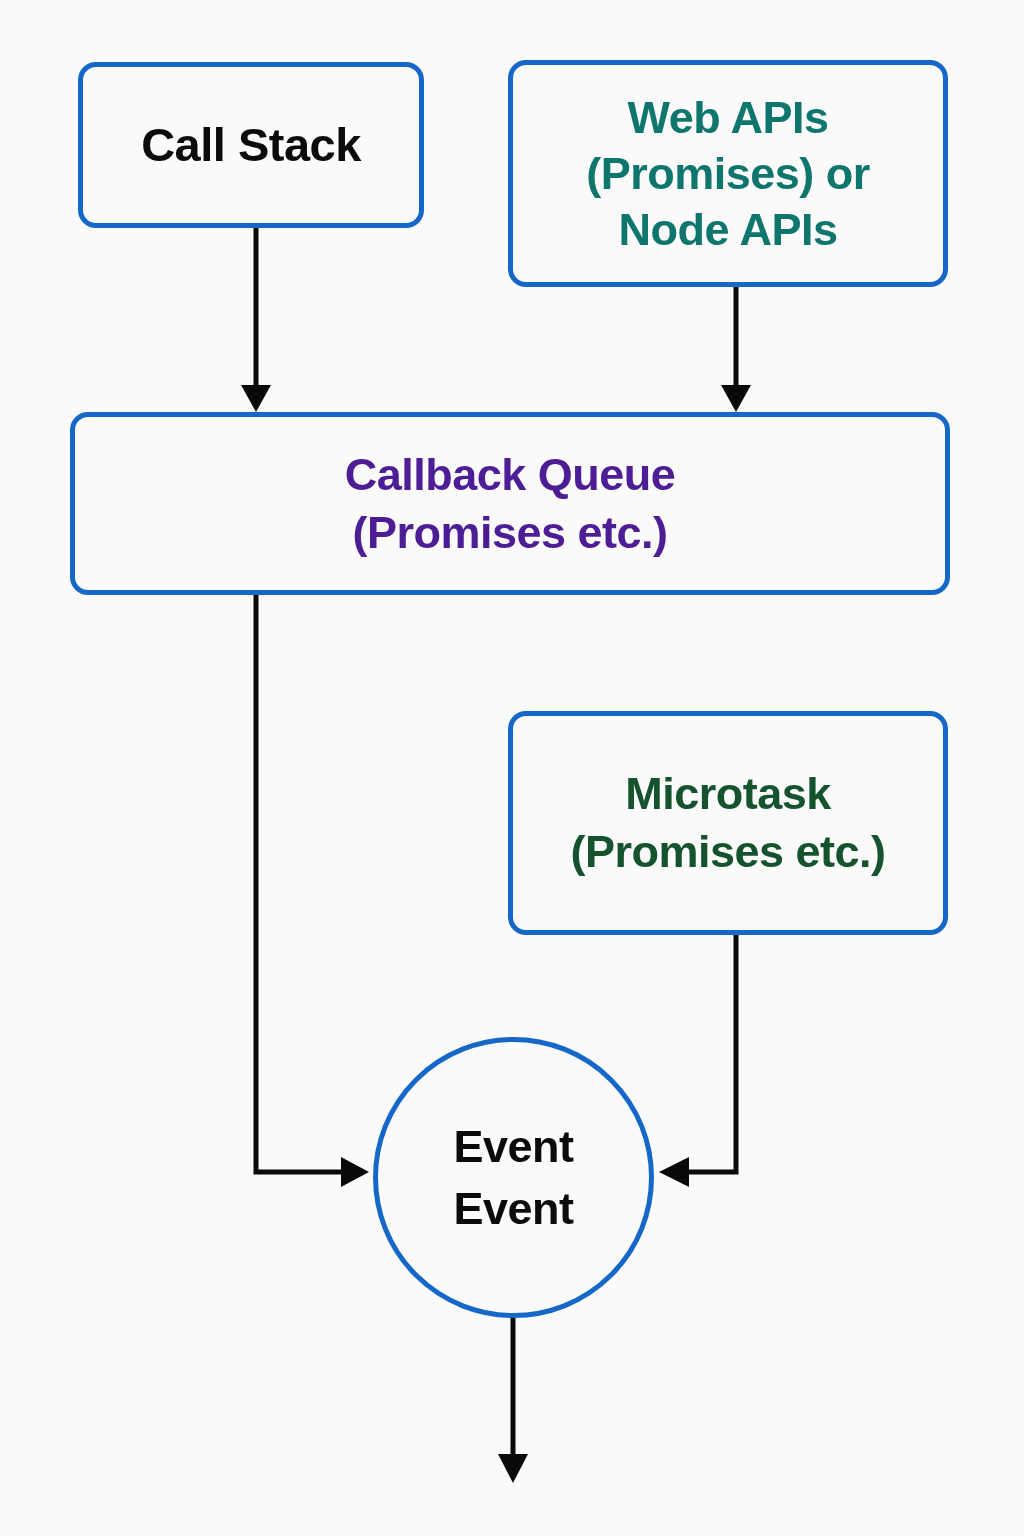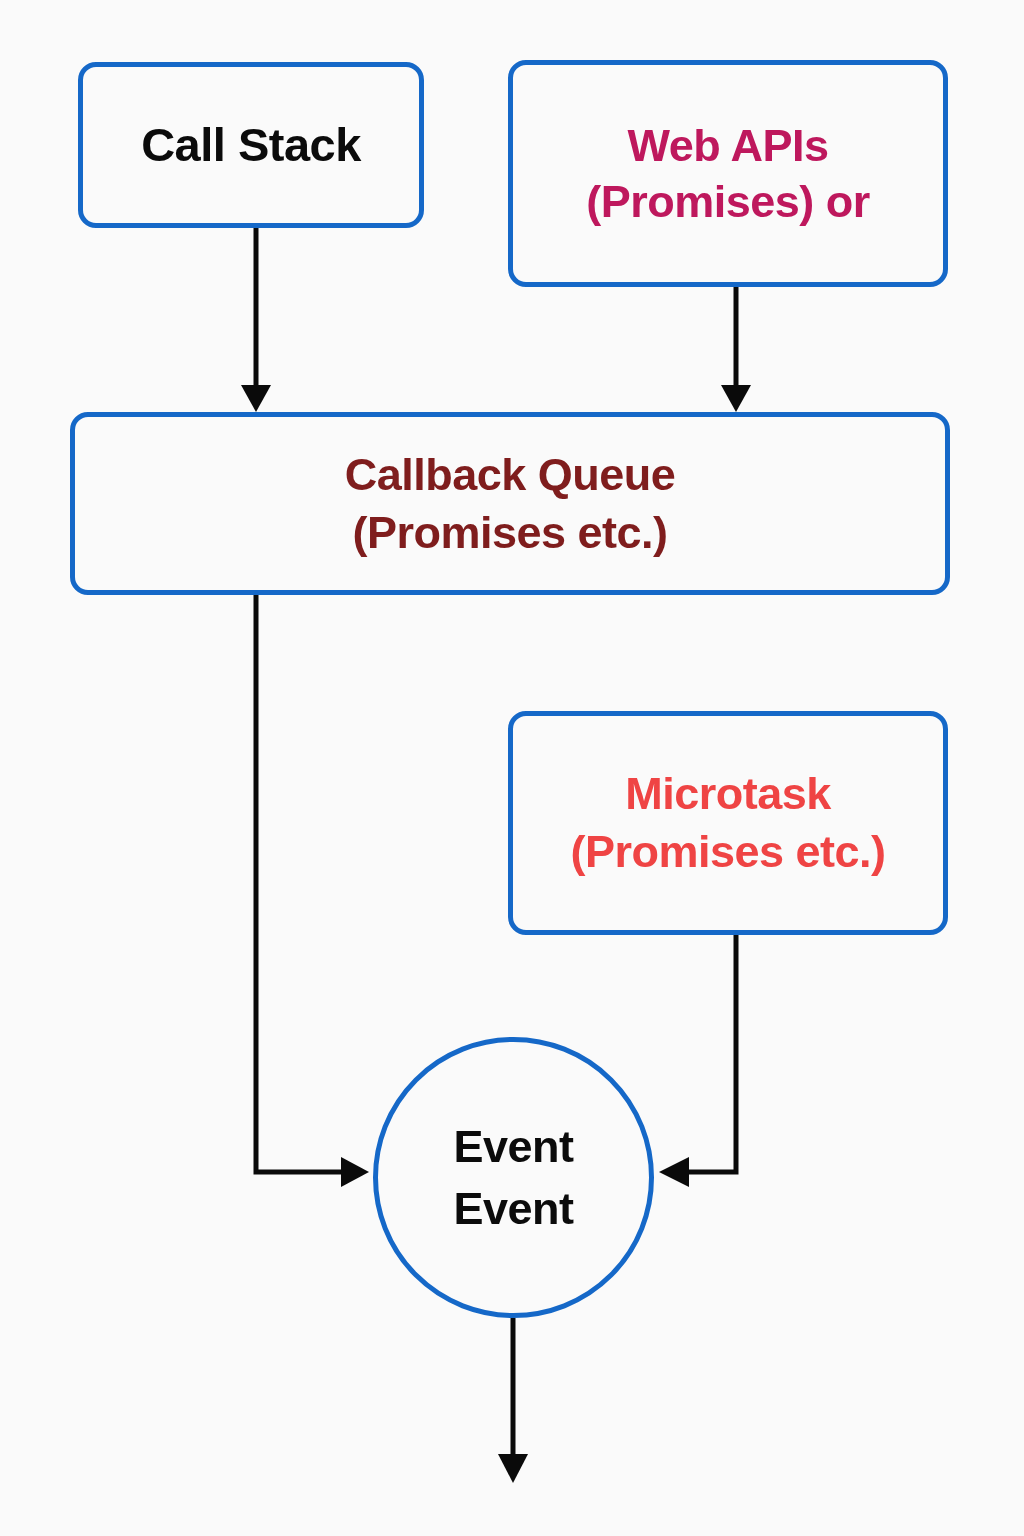--- a/index.html
+++ b/index.html
@@ -82,31 +82,32 @@
     <g>
       <path d="M 513 1318 L 513 1455" stroke="#0a0a0a"></path>
       <polygon points="498,1454 528,1454 513,1483" fill="#0a0a0a"></polygon>
     </g>
   </svg>
 
   <div id="node-call-stack" class="node box" style="border-color: rgb(21, 104, 200); background: rgb(250, 250, 250); color: rgb(11, 11, 11);">
     <span class="line">Call Stack</span>
   </div>
 
-  <div id="node-web-apis" class="node box" style="border-color: rgb(21, 104, 200); background: rgb(250, 250, 250); color: #be185d;">
+  <div id="node-web-apis" class="node box" style="border-color: rgb(21, 104, 200); background: rgb(250, 250, 250); color: #0f766e;">
     <span class="line">Web APIs</span>
     <span class="line">(Promises) or</span>
+    <span class="line">Node APIs</span>
   </div>
 
-  <div id="node-callback-queue" class="node box" style="border-color: rgb(21, 104, 200); background: rgb(250, 250, 250); color: #7f1d1d;">
+  <div id="node-callback-queue" class="node box" style="border-color: rgb(21, 104, 200); background: rgb(250, 250, 250); color: #4c1d95;">
     <span class="line">Callback Queue</span>
     <span class="line">(Promises etc.)</span>
   </div>
 
-  <div id="node-microtask-queue" class="node box" style="border-color: rgb(21, 104, 200); background: rgb(250, 250, 250); color: #ef4444;">
+  <div id="node-microtask-queue" class="node box" style="border-color: rgb(21, 104, 200); background: rgb(250, 250, 250); color: #14532d;">
     <span class="line">Microtask</span>
     <span class="line">(Promises etc.)</span>
   </div>
 
   <div id="node-event-loop" class="node circle" style="border-color: rgb(21, 104, 200); background: rgb(250, 250, 250); color: rgb(11, 11, 11); text-align: center;">
     <span class="line">Event</span>
     <span class="line">Event</span>
   </div>
 
 </div>

